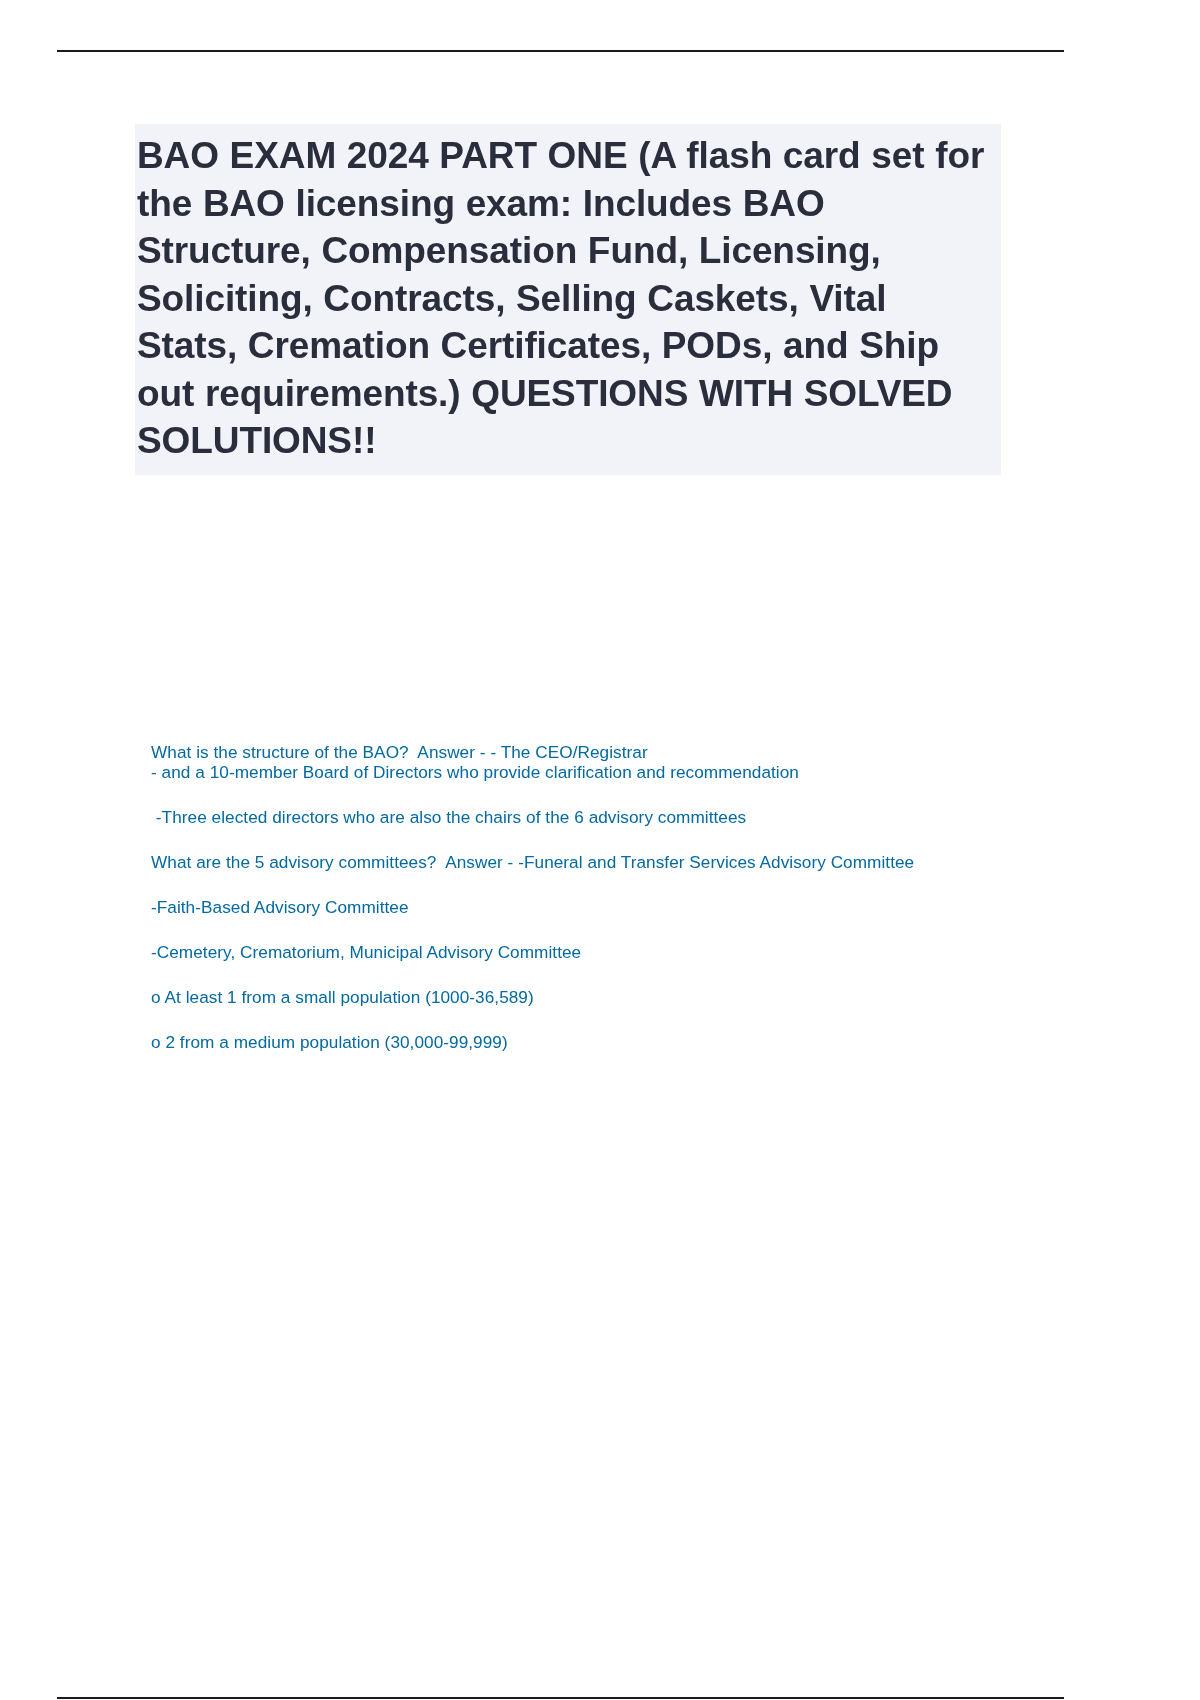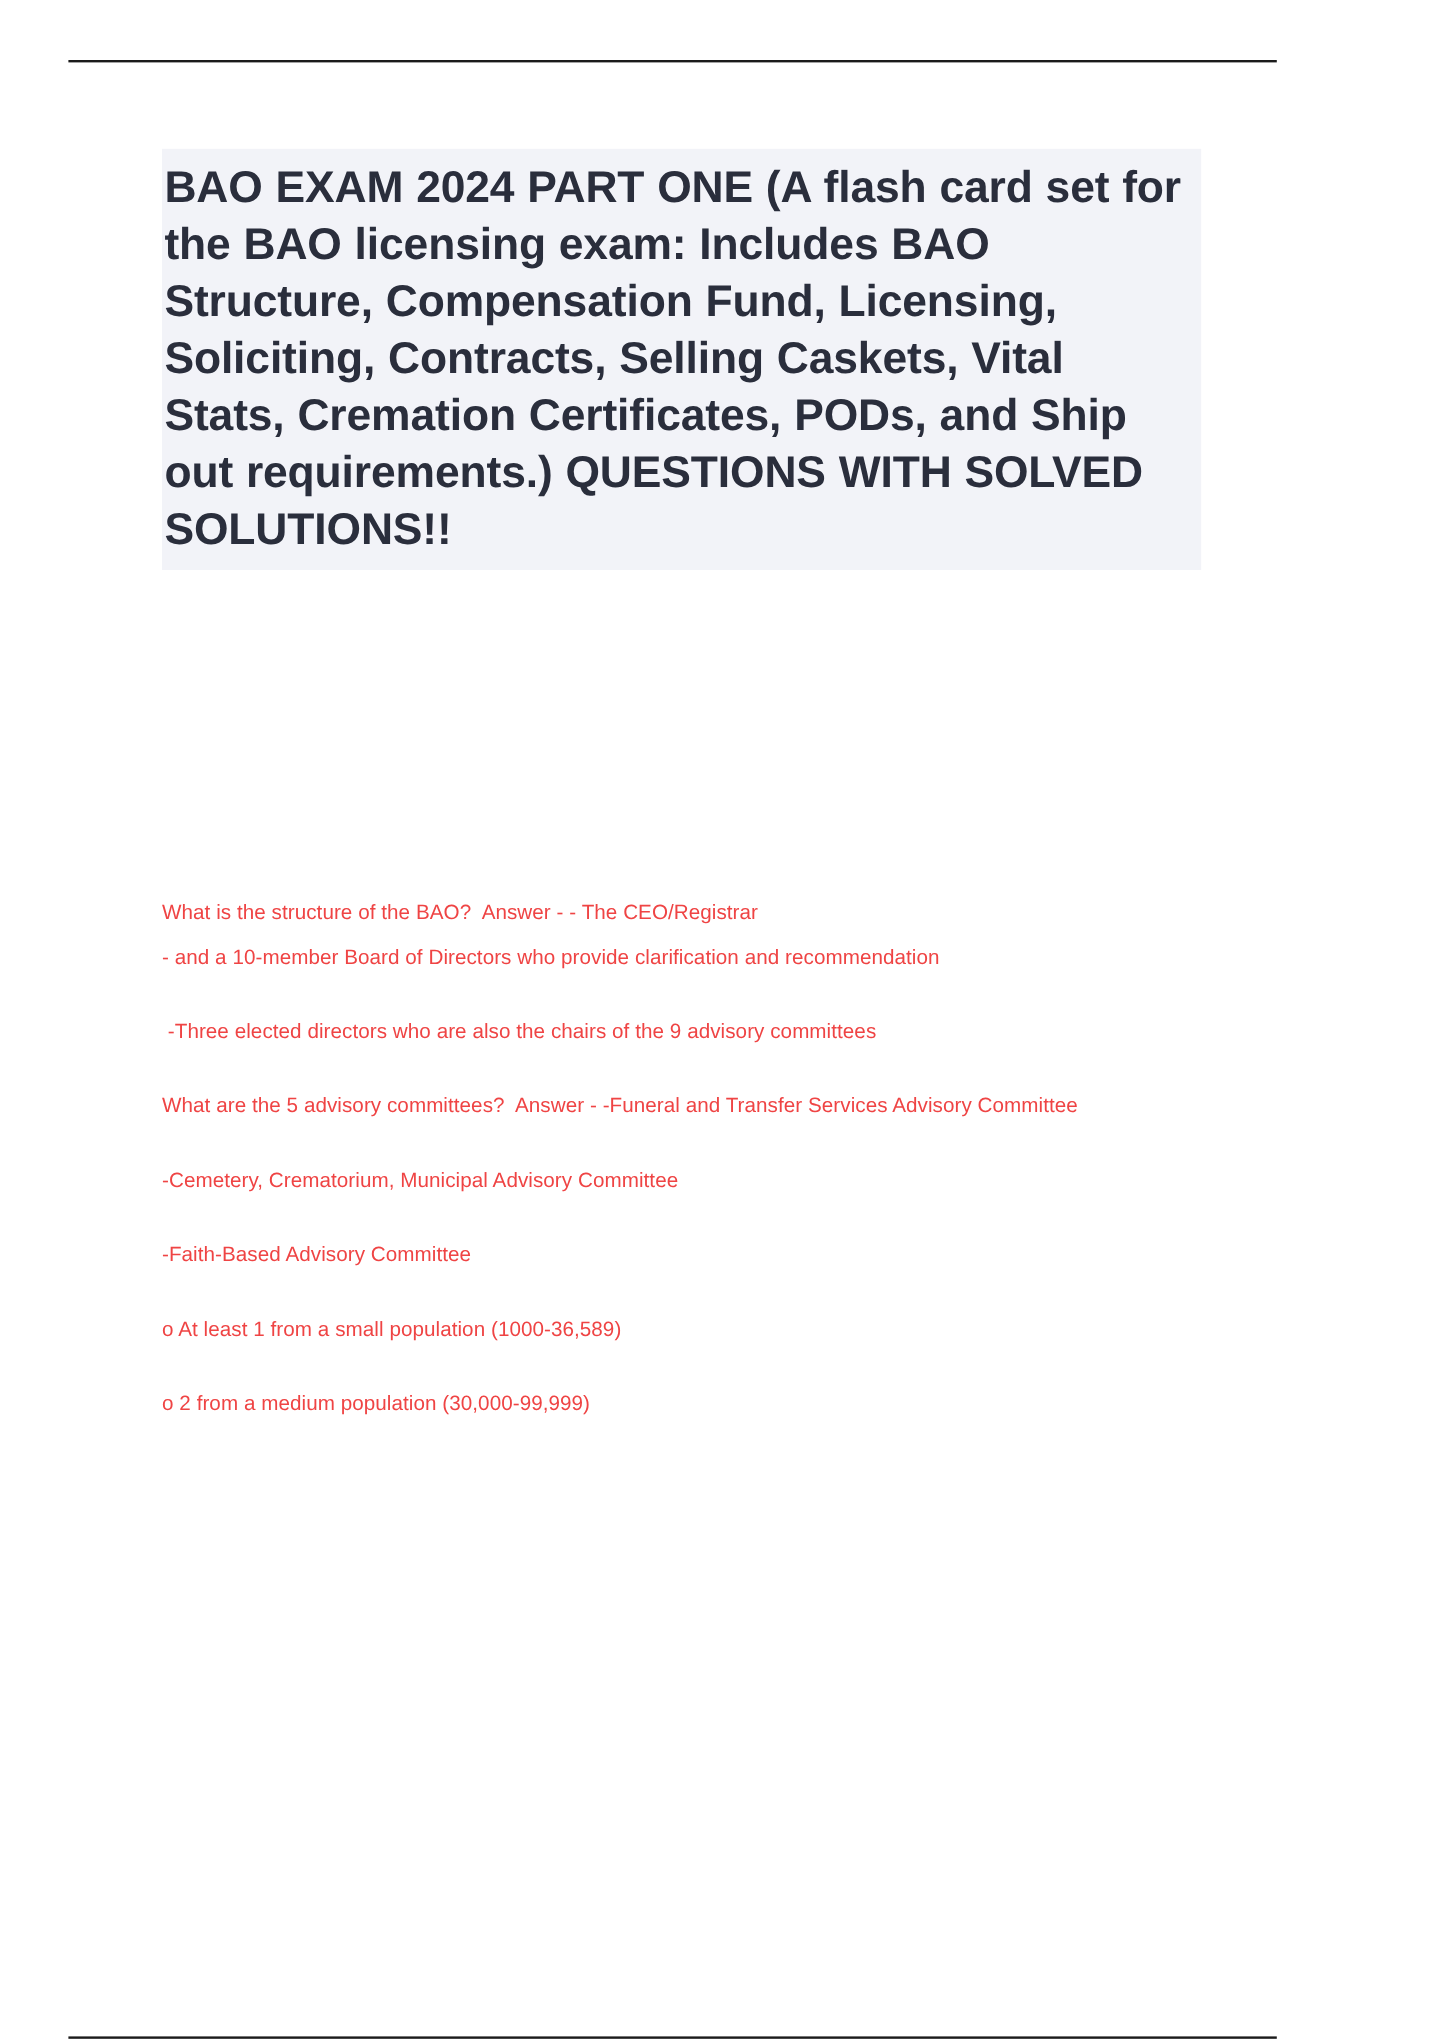--- a/index.html
+++ b/index.html
@@ -54,46 +54,46 @@
   }
 
   
   .body-text {
     position: absolute;
     left: 135px;
     top: 742px;
     width: 850px;
   }
   .para {
-    margin: 0 0 25px 0;
+    margin: 0 0 25px 16px;
     font-size: 17.2px;
-    line-height: 37px;
-    color: #ef4444;
+    line-height: 20px;
+    color: #0369a1;
     letter-spacing: 0.05px;
     white-space: pre-wrap;
   }
   .para:last-child { margin-bottom: 0; }
 </style>
 </head>
 <body>
 
 <div class="page">
 
   <div class="rule top"></div>
 
   <div class="title-block">
     <h1 class="doc-title">BAO EXAM 2024 PART ONE (A flash card set for the BAO licensing exam: Includes BAO Structure, Compensation Fund, Licensing, Soliciting, Contracts, Selling Caskets, Vital Stats, Cremation Certificates, PODs, and Ship out requirements.) QUESTIONS WITH SOLVED SOLUTIONS!!</h1>
   </div>
 
   <div class="body-text">
     <p class="para">What is the structure of the BAO?  Answer - - The CEO/Registrar
 - and a 10-member Board of Directors who provide clarification and recommendation</p>
-    <p class="para"> -Three elected directors who are also the chairs of the 9 advisory committees</p>
+    <p class="para"> -Three elected directors who are also the chairs of the 6 advisory committees</p>
     <p class="para">What are the 5 advisory committees?  Answer - -Funeral and Transfer Services Advisory Committee</p>
+    <p class="para">-Faith-Based Advisory Committee</p>
     <p class="para">-Cemetery, Crematorium, Municipal Advisory Committee</p>
-    <p class="para">-Faith-Based Advisory Committee</p>
     <p class="para">o At least 1 from a small population (1000-36,589)</p>
     <p class="para">o 2 from a medium population (30,000-99,999)</p>
   </div>
 
   <div class="rule bottom"></div>
 
 </div>
 
 </body></html>

